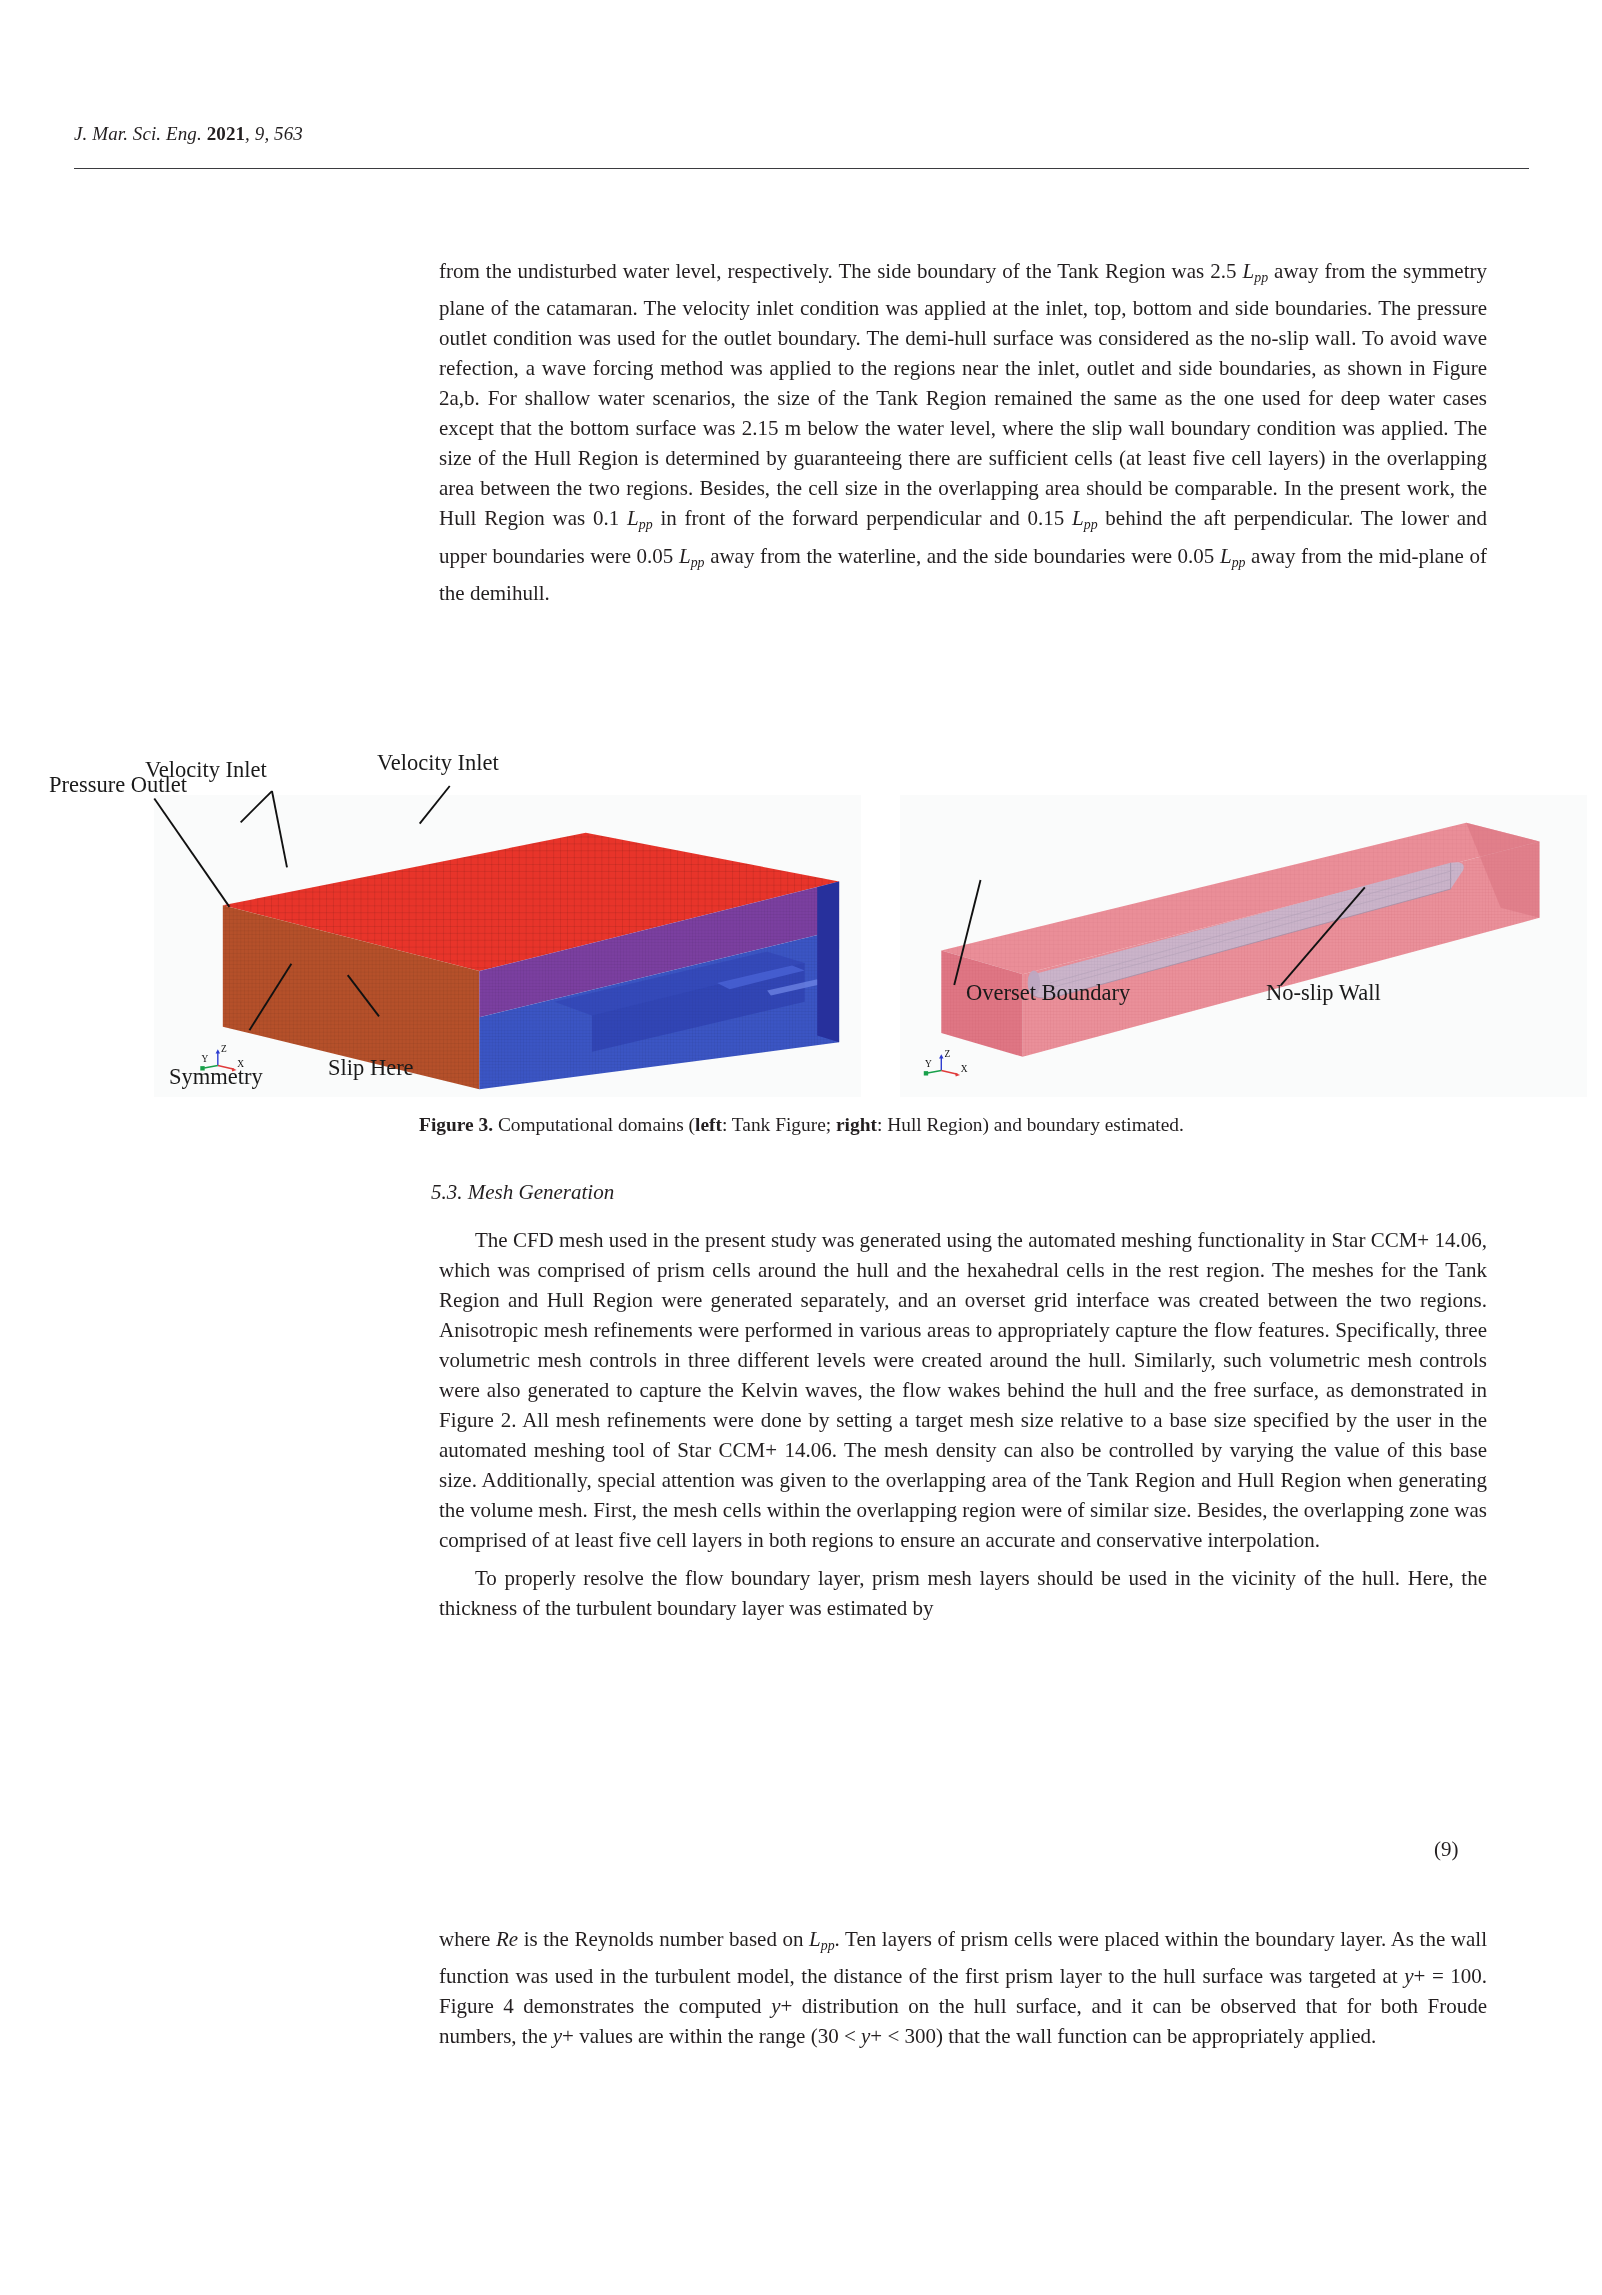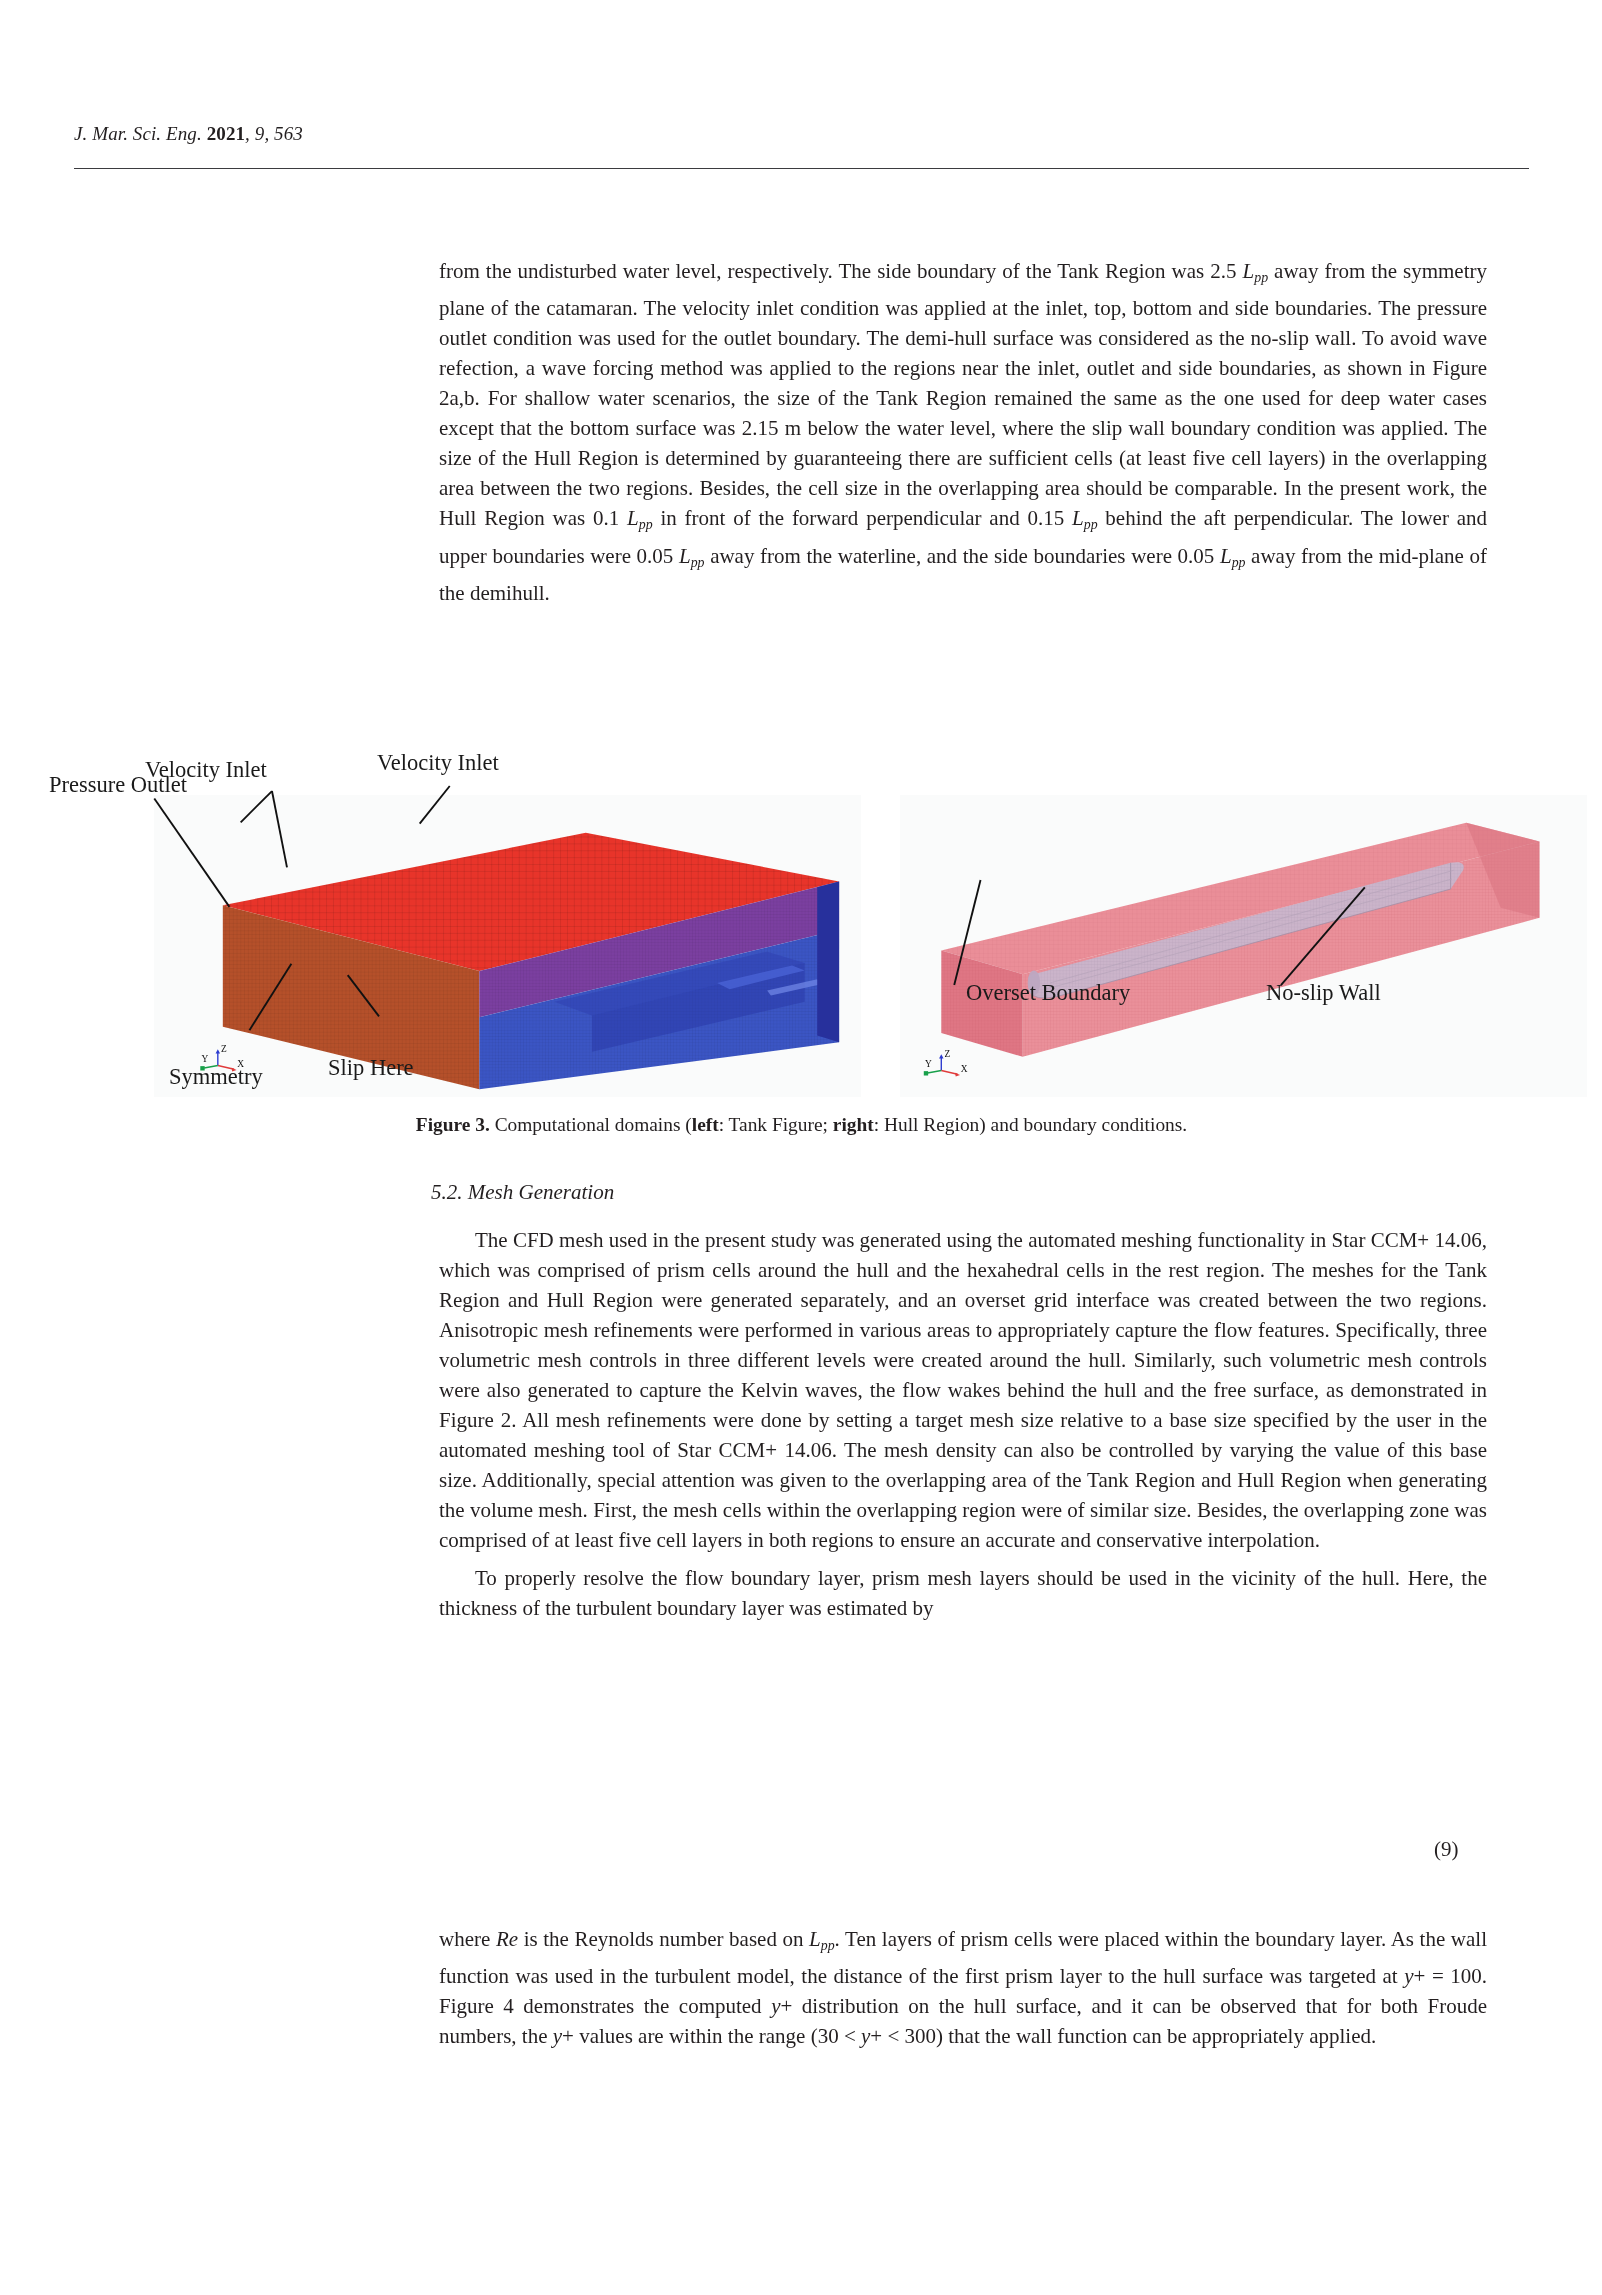--- a/index.html
+++ b/index.html
@@ -282,24 +282,24 @@
     <div class="fig-label" style="left:-25px;top:11.3px;">Pressure Outlet</div>
     <div class="fig-label" style="left:71px;top:-3.8px;">Velocity Inlet</div>
     <div class="fig-label" style="left:303px;top:-11.3px;">Velocity Inlet</div>
     <div class="fig-label" style="left:95px;top:303px;">Symmetry</div>
     <div class="fig-label" style="left:254px;top:294px;">Slip Here</div>
     <div class="fig-label" style="left:892px;top:219px;">Overset Boundary</div>
     <div class="fig-label" style="left:1192px;top:219px;">No-slip Wall</div>
   </div>
 
   <div class="caption">
-    <b>Figure 3.</b><span> Computational domains (</span><b>left</b><span>: Tank Figure; </span><b>right</b><span>: Hull Region) and boundary conditions.</span>
-  </div>
-
-  <div id="sec-head">5.2. Mesh Generation</div>
+    <b>Figure 3.</b><span> Computational domains (</span><b>left</b><span>: Tank Figure; </span><b>right</b><span>: Hull Region) and boundary estimated.</span>
+  </div>
+
+  <div id="sec-head">5.3. Mesh Generation</div>
 
   <div class="col" id="para2">
     <p class="indent">The CFD mesh used in the present study was generated using the automated meshing functionality in Star CCM+ 14.06, which was comprised of prism cells around the hull and the hexahedral cells in the rest region. The meshes for the Tank Region and Hull Region were generated separately, and an overset grid interface was created between the two regions. Anisotropic mesh refinements were performed in various areas to appropriately capture the flow features. Specifically, three volumetric mesh controls in three different levels were created around the hull. Similarly, such volumetric mesh controls were also generated to capture the Kelvin waves, the flow wakes behind the hull and the free surface, as demonstrated in Figure 2. All mesh refinements were done by setting a target mesh size relative to a base size specified by the user in the automated meshing tool of Star CCM+ 14.06. The mesh density can also be controlled by varying the value of this base size. Additionally, special attention was given to the overlapping area of the Tank Region and Hull Region when generating the volume mesh. First, the mesh cells within the overlapping region were of similar size. Besides, the overlapping zone was comprised of at least five cell layers in both regions to ensure an accurate and conservative interpolation.</p>
     <p class="indent">To properly resolve the flow boundary layer, prism mesh layers should be used in the vicinity of the hull. Here, the thickness of the turbulent boundary layer was estimated by</p>
   </div>
 
   <div id="eqnum">(9)</div>
 
   <div class="col" id="para3">
     <p>

